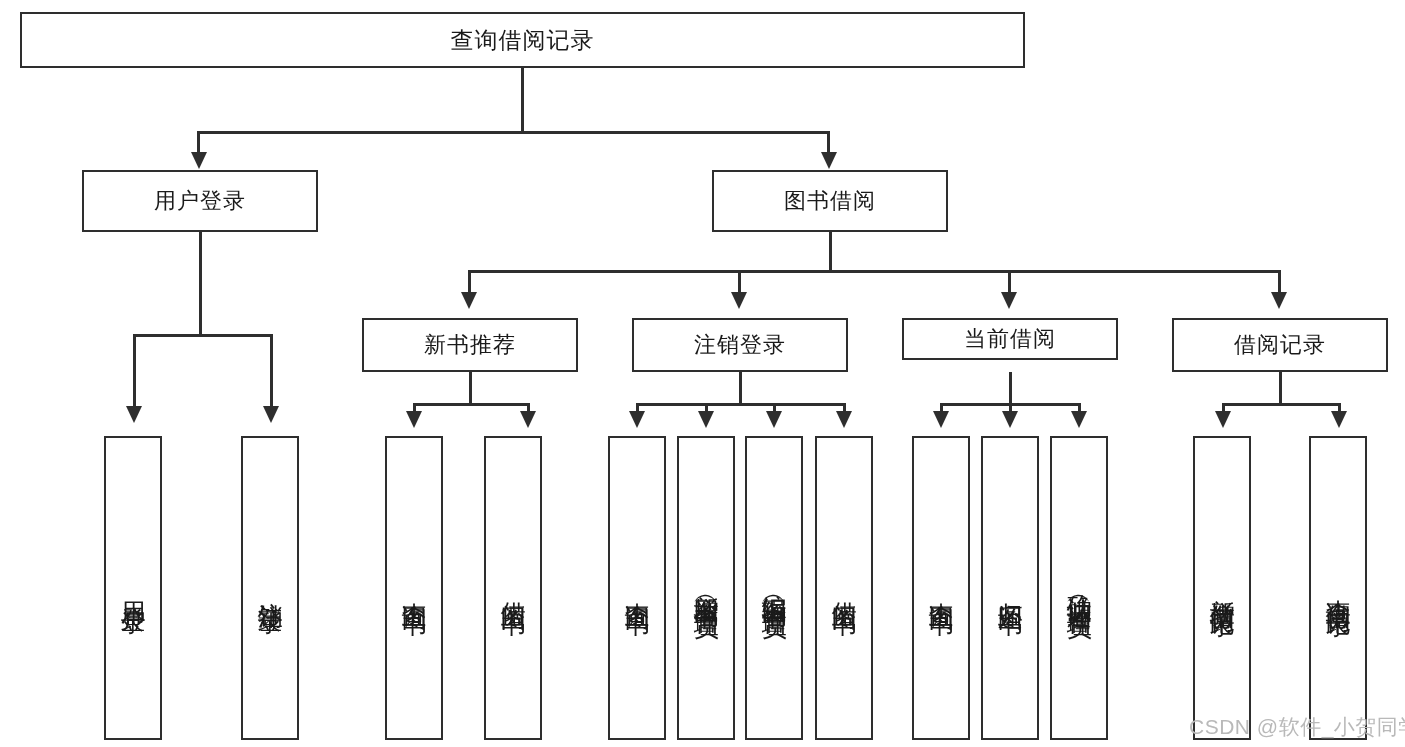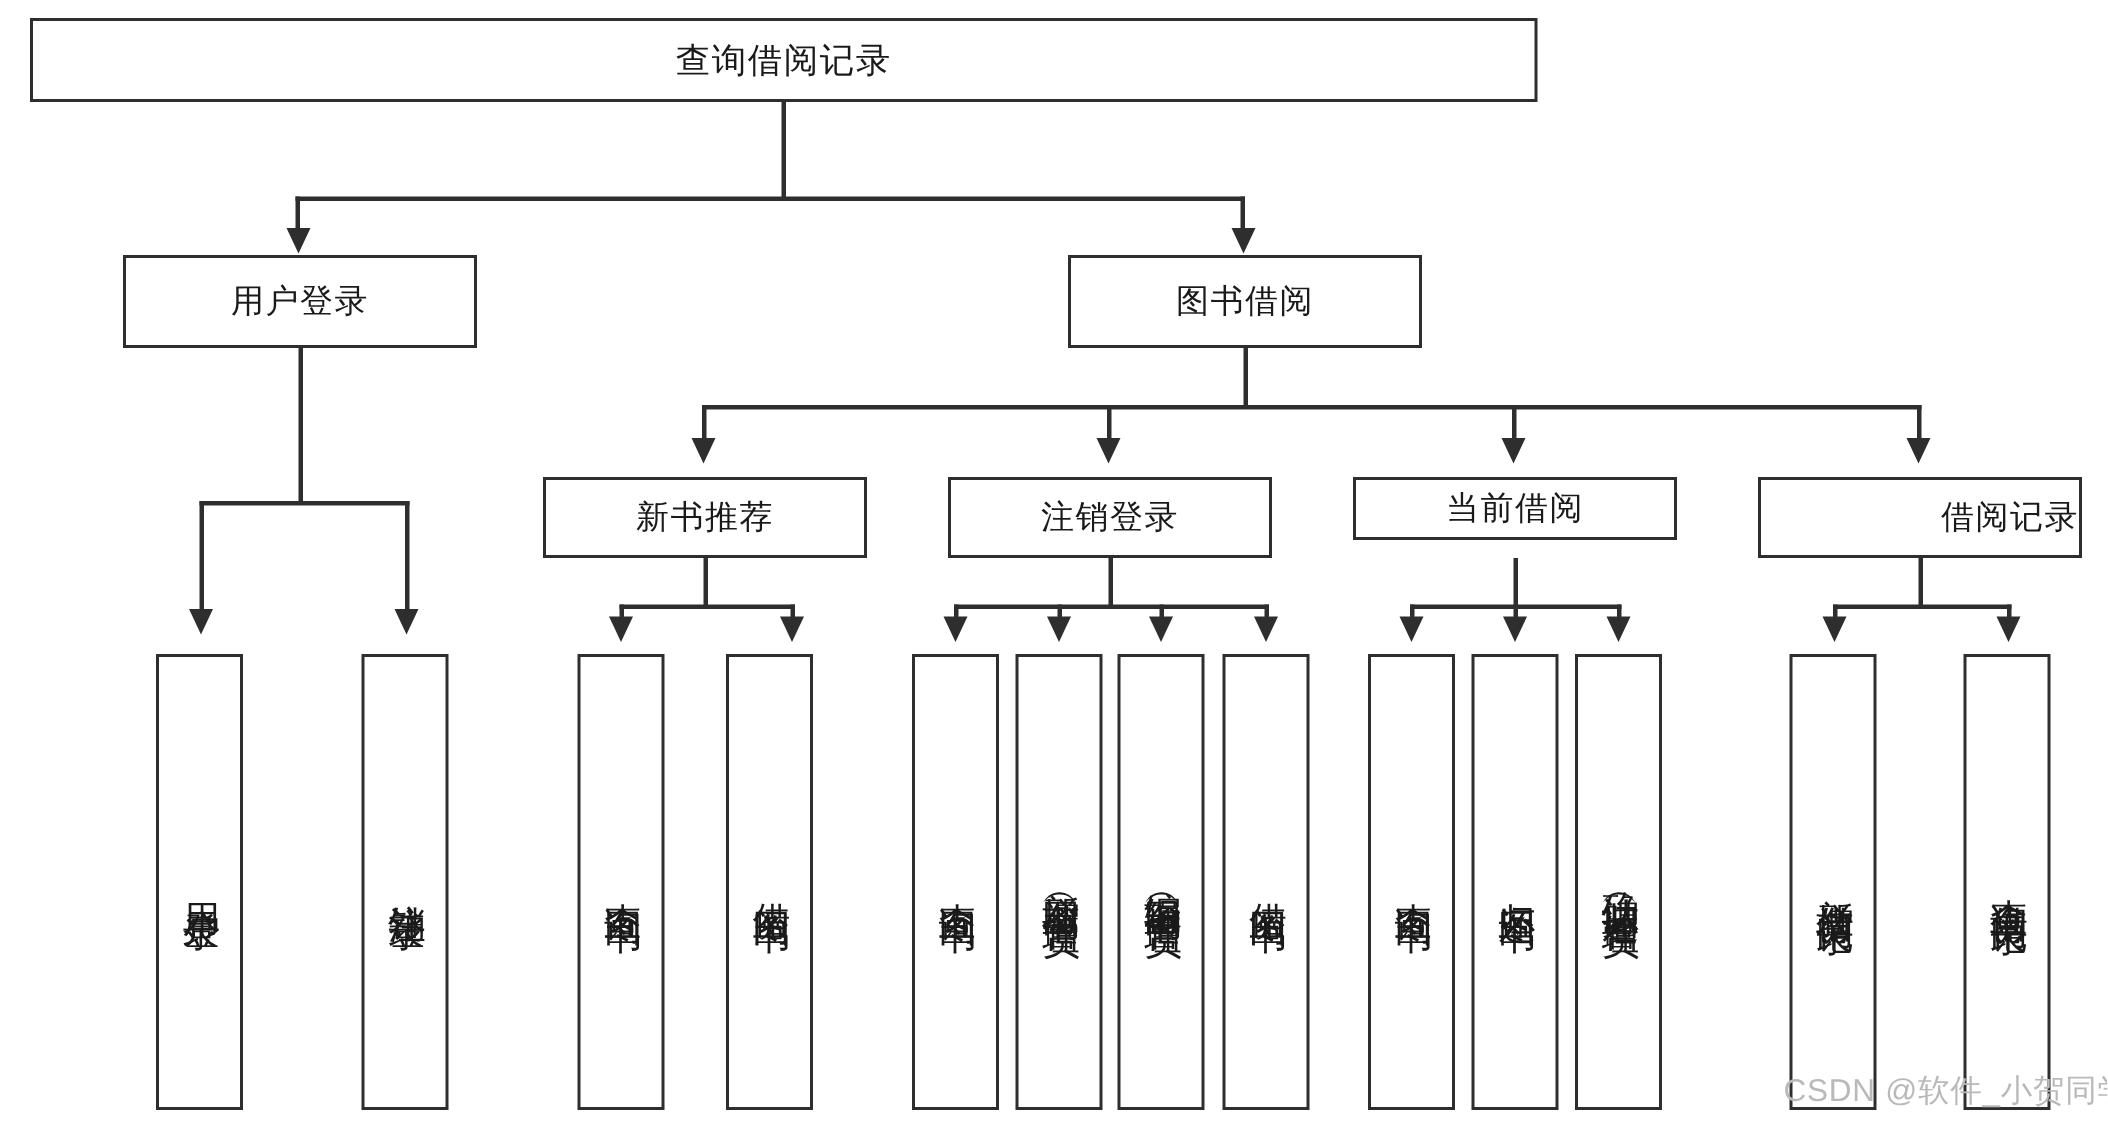--- a/index.html
+++ b/index.html
@@ -125,21 +125,21 @@
 
   <div class="node h" style="left:362px;top:318px;width:216px;height:54px;">
     <span class="lbl">新书推荐</span>
   </div>
   <div class="node h" style="left:632px;top:318px;width:216px;height:54px;">
     <span class="lbl">注销登录</span>
   </div>
   <div class="node h" style="left:902px;top:318px;width:216px;height:42px;">
     <span class="lbl">当前借阅</span>
   </div>
-  <div class="node h" style="left:1172px;top:318px;width:216px;height:54px;justify-content:flex-end;">
+  <div class="node h" style="left:1172px;top:318px;width:216px;height:54px;">
     <span class="lbl">借阅记录</span>
   </div>
 
   <div class="edge v" style="left:469px;top:372px;height:33px;"></div>
   <div class="edge h" style="left:413px;top:403px;width:117px;"></div>
   <div class="edge v" style="left:413px;top:403px;height:12px;"></div>
   <div class="arrow" style="left:406px;top:411px;"></div>
   <div class="edge v" style="left:527px;top:403px;height:12px;"></div>
   <div class="arrow" style="left:520px;top:411px;"></div>
 

